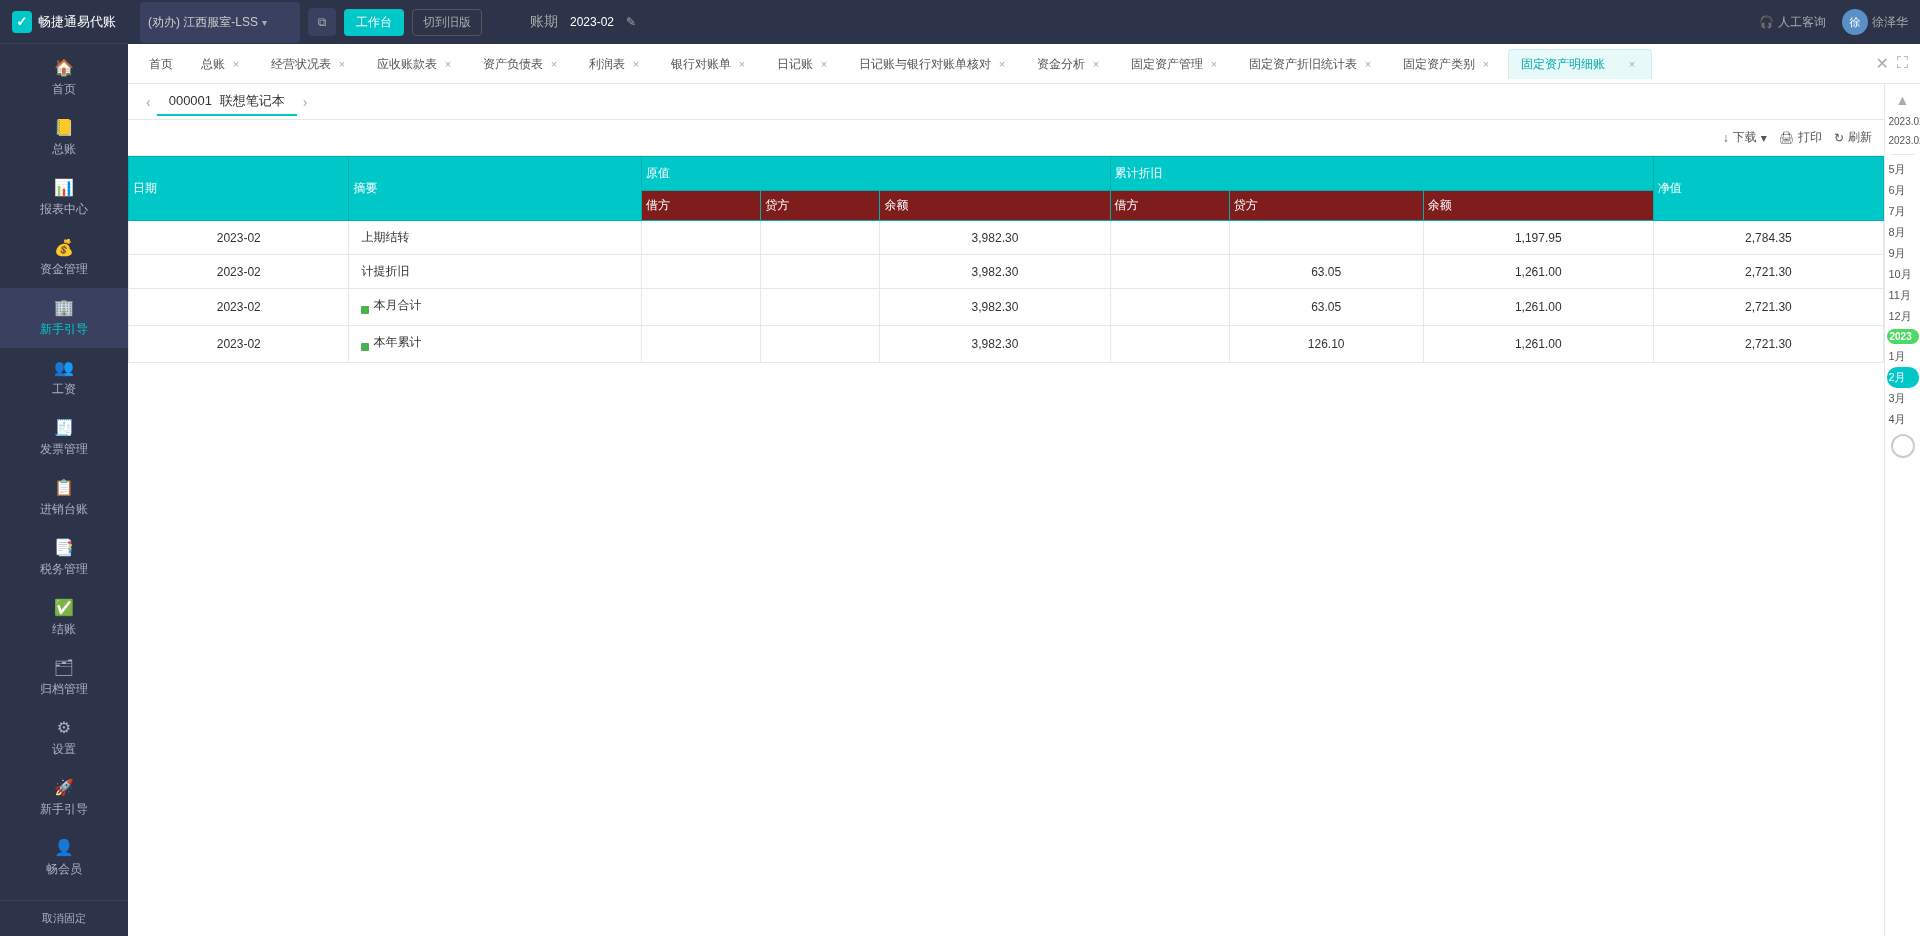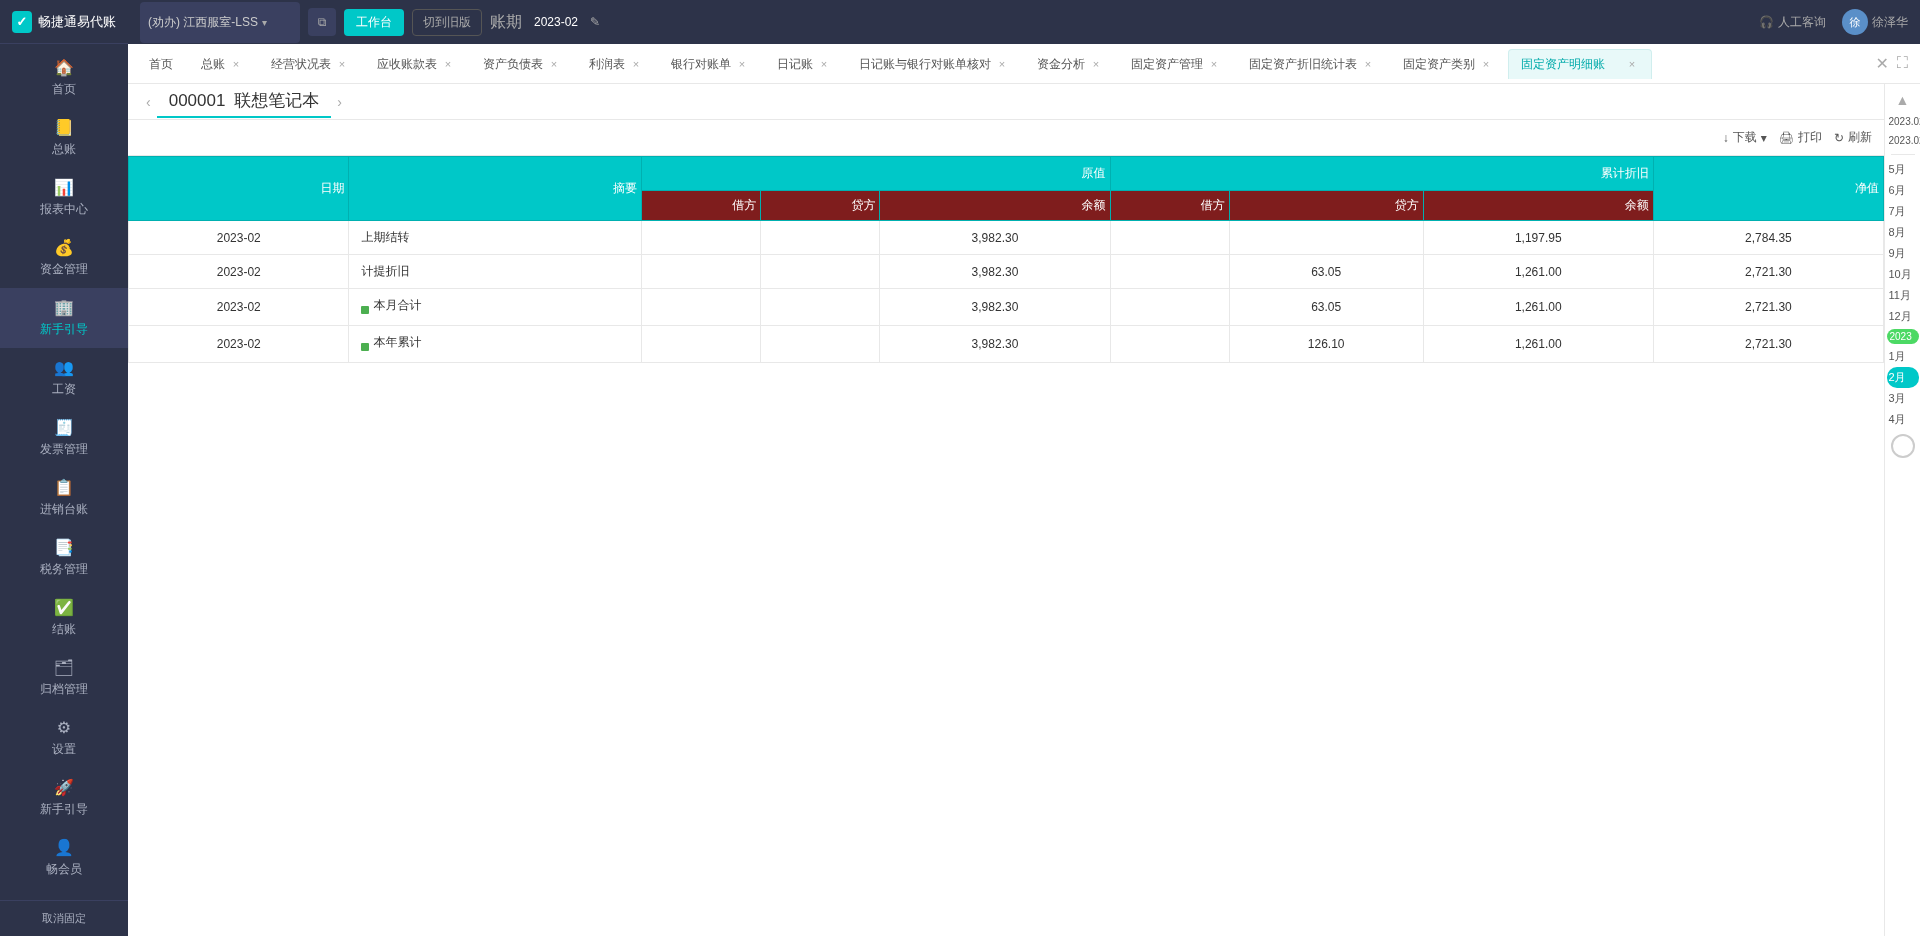--- a/index.html
+++ b/index.html
@@ -95,21 +95,21 @@
     }
     .switch-btn {
       background: transparent;
       color: #aaa;
       border: 1px solid #555;
       border-radius: 4px;
       padding: 4px 10px;
       font-size: 12px;
       cursor: pointer;
     }
-    .period-label { color: #aaa; font-size: 16px; }
+    .period-label { color: #aaa; font-size: 14px; margin-left: 40px; }
     .period-value { color: white; font-size: 12px; margin-left: 4px; }
     .period-edit { color: #aaa; margin-left: 4px; cursor: pointer; }
     .topbar-right {
       margin-left: auto;
       display: flex; align-items: center; gap: 16px;
     }
     .topbar-right-item {
       display: flex; align-items: center; gap: 4px;
       color: #aaa; font-size: 12px; cursor: pointer;
     }
@@ -175,21 +175,21 @@
       align-items: center;
       padding: 0 12px;
       border-bottom: 1px solid #e8e8e8;
       flex-shrink: 0;
     }
     .sub-nav-btn {
       background: none; border: none; cursor: pointer; color: #aaa; font-size: 14px; padding: 2px 6px;
     }
     .sub-tab {
       padding: 4px 12px;
-      font-size: 17px;
+      font-size: 13px;
       cursor: pointer;
       color: #333;
       border-bottom: 2px solid #00c8c8;
     }
     .sub-tab-nav { display: flex; align-items: center; gap: 2px; }
 
     .toolbar {
       height: 36px;
       background: white;
       display: flex;
@@ -215,21 +215,21 @@
     }
 
     table {
       width: 100%;
       border-collapse: collapse;
       font-size: 12px;
     }
     thead tr th {
       background: #00c8c8;
       color: white;
-      text-align: right;
+      text-align: left;
       padding: 8px 4px;
       border: 1px solid #00b0b0;
       font-weight: 500;
       white-space: nowrap;
     }
     thead tr.sub-header th {
       background: #7f1d1d;
       padding: 6px 4px;
     }
     tbody tr td {
@@ -276,21 +276,21 @@
       cursor: pointer;
       border-radius: 2px;
     }
     .month-item.active {
       background: #00c8c8;
       color: white;
       border-radius: 10px;
     }
     .month-item.year-tag {
       background: #e8e8e8; color: #555; font-size: 10px;
-      border-radius: 2px; font-weight: normal;
+      border-radius: 2px; font-weight: bold;
     }
     .panel-up-btn { font-size: 14px; color: #aaa; cursor: pointer; padding: 4px; }
 
     .content-main {
       flex: 1;
       display: flex;
       flex-direction: column;
       overflow: hidden;
     }
   </style>

